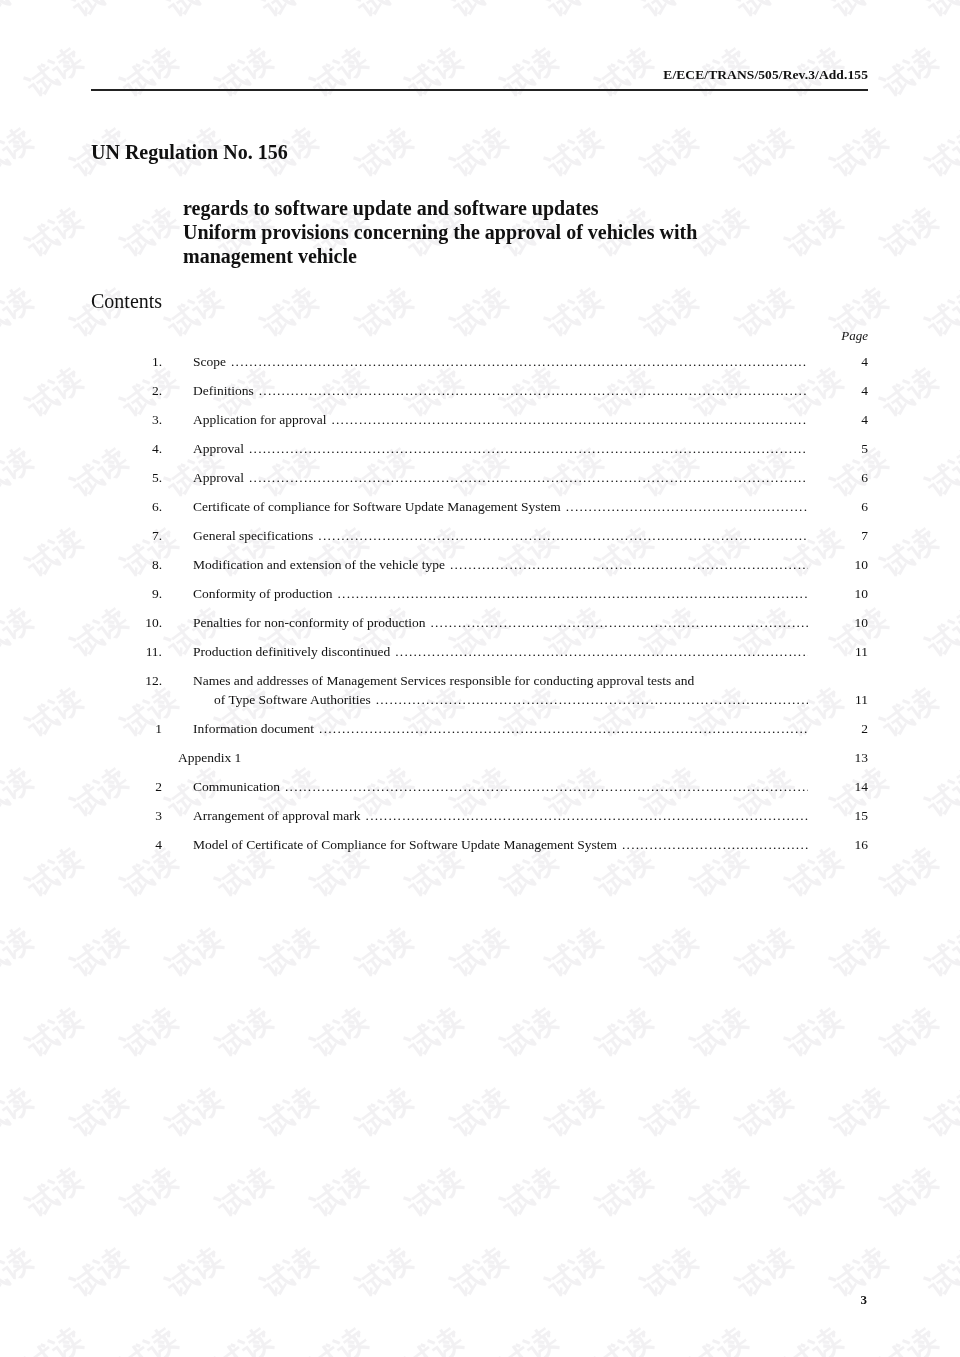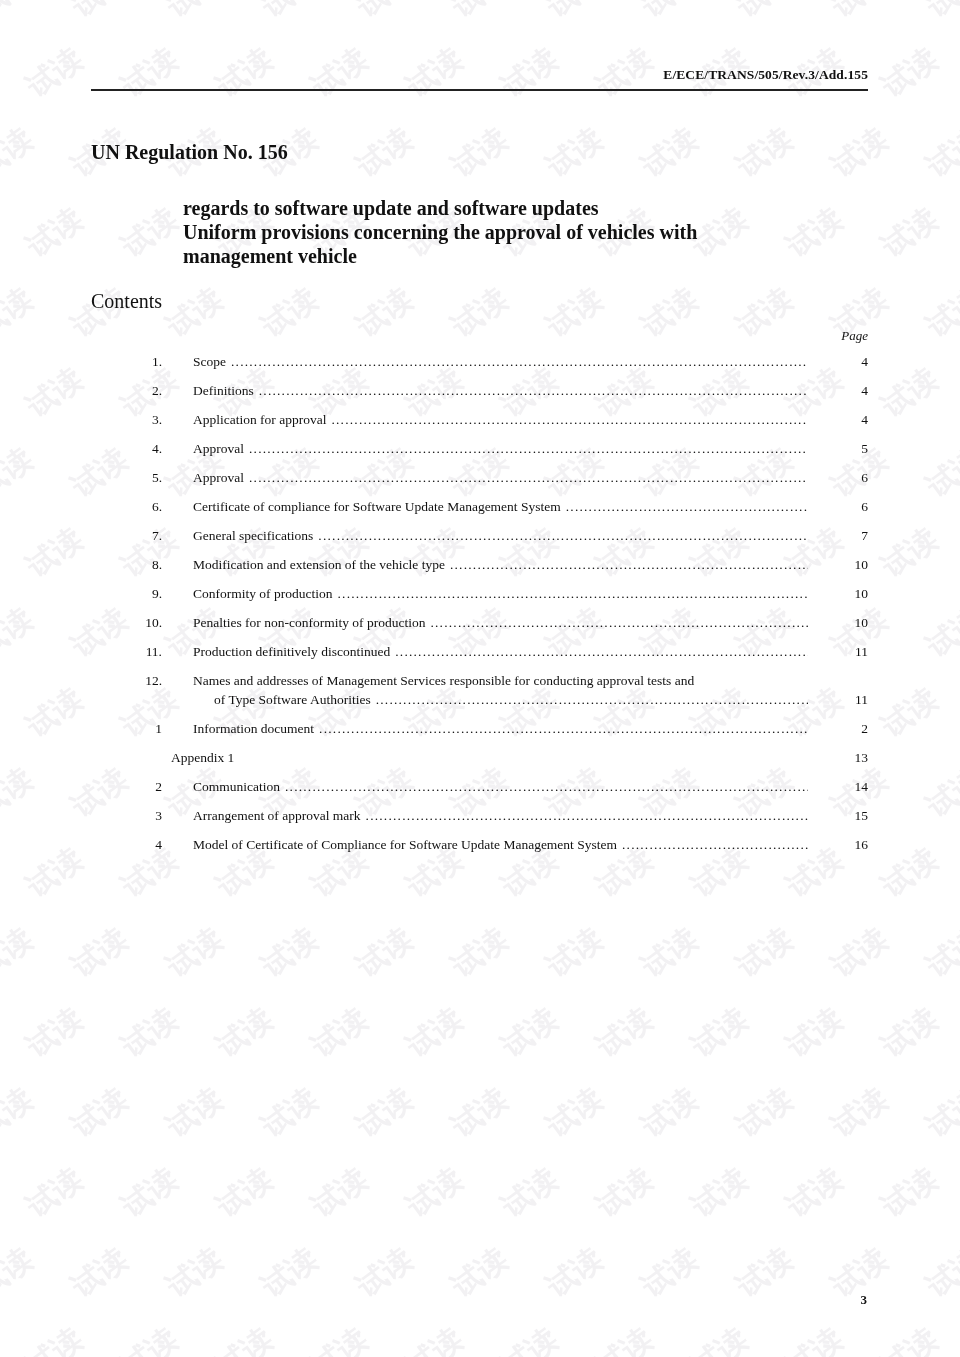--- a/index.html
+++ b/index.html
@@ -93,21 +93,21 @@
   }
   .toc-row.no-flex { display: block; }
   .toc-line { display: flex; align-items: flex-start; line-height: 19px; white-space: nowrap; }
   .toc-num {
     flex: 0 0 71px;
     width: 71px;
     text-align: right;
   }
   .toc-label { margin-left: 31px; }
   .toc-prefix {
-    margin-left: 9px;
+    margin-left: 16px;
     flex: 0 0 82px;
     width: 82px;
   }
   .toc-prefix + .toc-label { margin-left: 0; }
   .toc-spacer { flex: 0 0 92px; width: 92px; }
   .toc-leader {
     flex: 1 1 auto;
     overflow: hidden;
     margin-left: 5px;
     letter-spacing: 1.2px;

